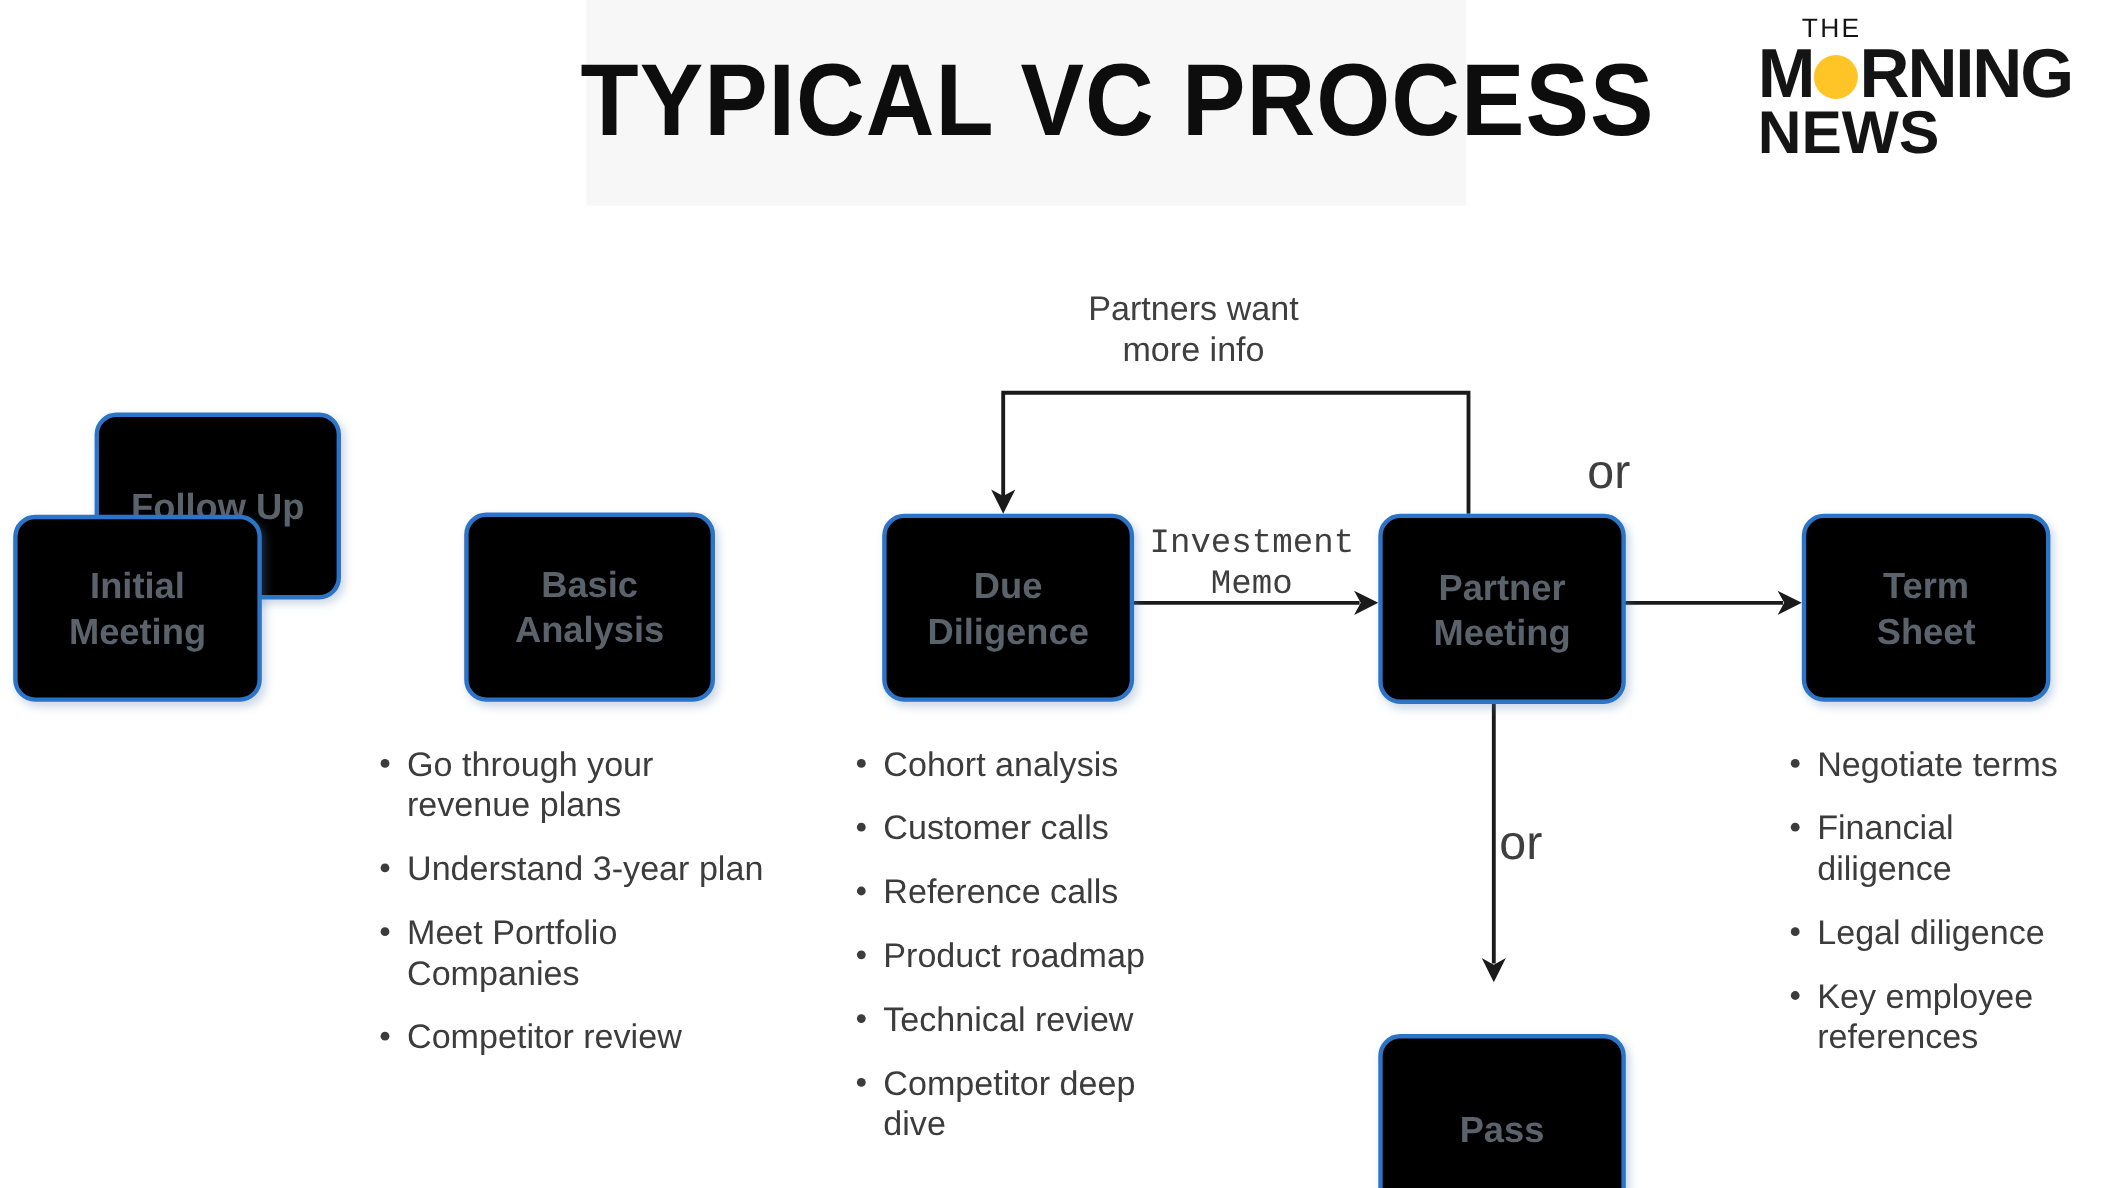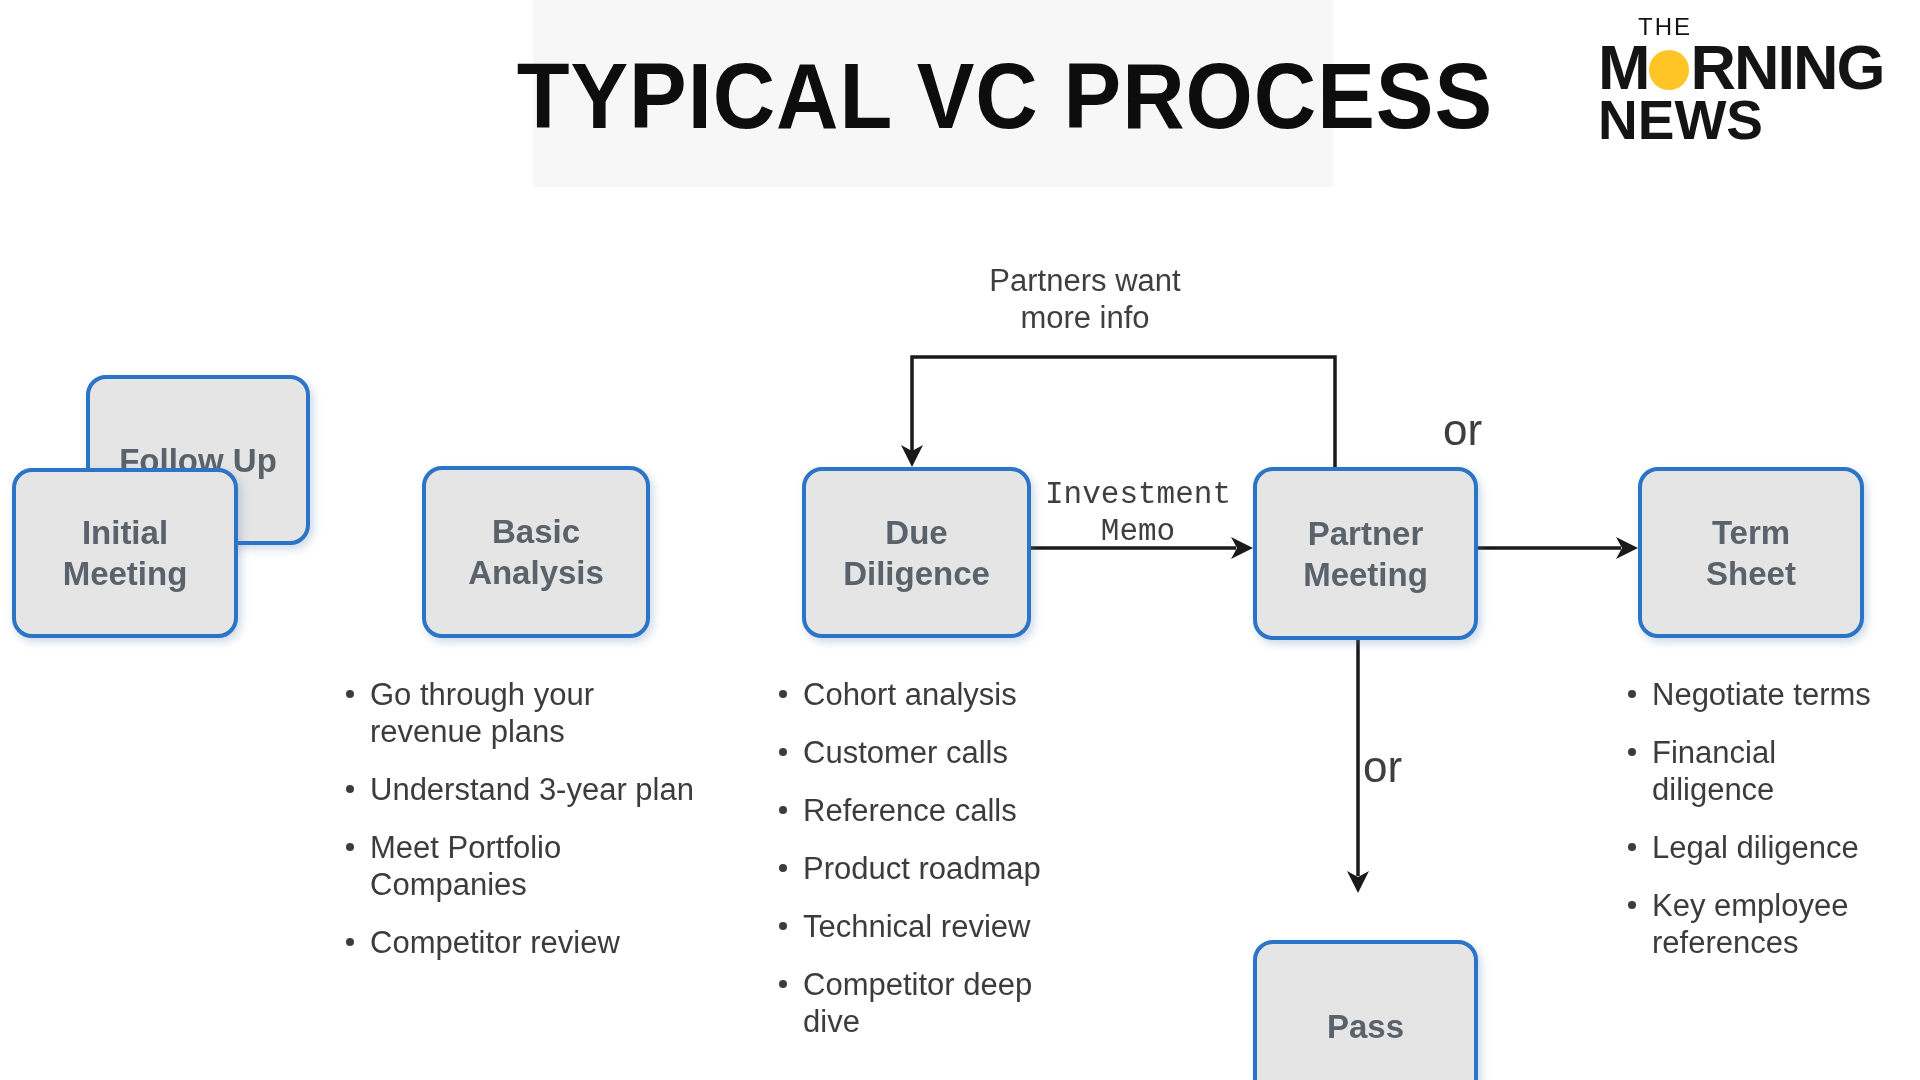--- a/index.html
+++ b/index.html
@@ -7,34 +7,34 @@
     --label-text:#3f3f3f; --logo-dot:#FFC425; --title-text:#0d0d0d;
     --header-band:#f7f7f7; --arrow:#1a1a1a;
   }
   html,body{margin:0;padding:0;background:#fff;}
   .canvas{
     position:relative;width:1920px;height:1080px;overflow:hidden;background:#fff;
     font-family:"Liberation Sans","DejaVu Sans",sans-serif;
   }
   .band{position:absolute;left:533px;top:0;width:800px;height:187px;background:var(--header-band);}
   .title{
-    position:absolute;left:505px;top:38px;width:1000px;height:112px;
-    display:flex;align-items:flex-end;justify-content:center;z-index:3;
+    position:absolute;left:516px;top:38px;width:1000px;height:112px;
+    display:flex;align-items:flex-start;justify-content:center;z-index:3;
   }
   .title span{
     white-space:nowrap;font-size:93px;font-weight:700;letter-spacing:1px;
     color:var(--title-text);transform:scaleX(.93);transform-origin:50% 50%;
   }
   .logo{position:absolute;left:1598px;top:12px;width:300px;z-index:3;color:#141414;}
   .logo .the{margin-left:40px;font-size:24px;font-weight:400;letter-spacing:2px;line-height:30px;}
   .logo .row{font-size:63px;font-weight:700;letter-spacing:-2px;line-height:50px;display:flex;align-items:center;}
   .logo .dot{display:inline-block;width:40px;height:40px;border-radius:50%;background:var(--logo-dot);margin:6px 1px 0 1px;}
   .logo .news{font-size:55px;font-weight:700;line-height:56px;letter-spacing:0;}
   .node{
-    position:absolute;background:#e5e5e5;border:4px solid var(--node-border);border-radius:20px;
+    position:absolute;background:#000000;border:4px solid var(--node-border);border-radius:20px;
     box-shadow:3px 4px 8px rgba(90,130,180,.30);
     display:flex;align-items:center;justify-content:center;text-align:center;
     font-size:33px;font-weight:700;line-height:41px;color:var(--node-text);
     white-space:pre-line;z-index:2;
   }
   .edges{position:absolute;left:0;top:0;width:1920px;height:1080px;z-index:1;pointer-events:none;}
   .edges .line{stroke:var(--arrow);stroke-width:3.5;fill:none;}
   .edges .head{fill:var(--arrow);stroke:none;}
   .flow-label{
     position:absolute;color:var(--label-text);font-size:31px;line-height:37px;

